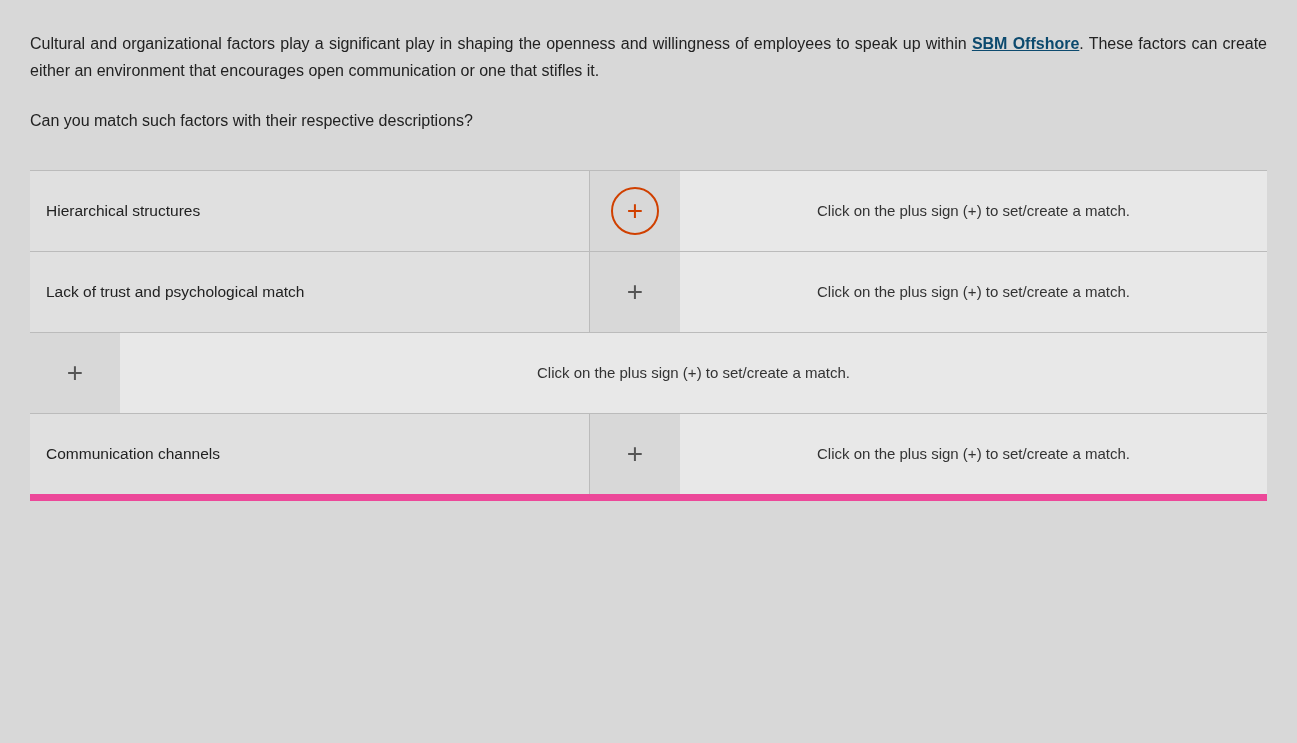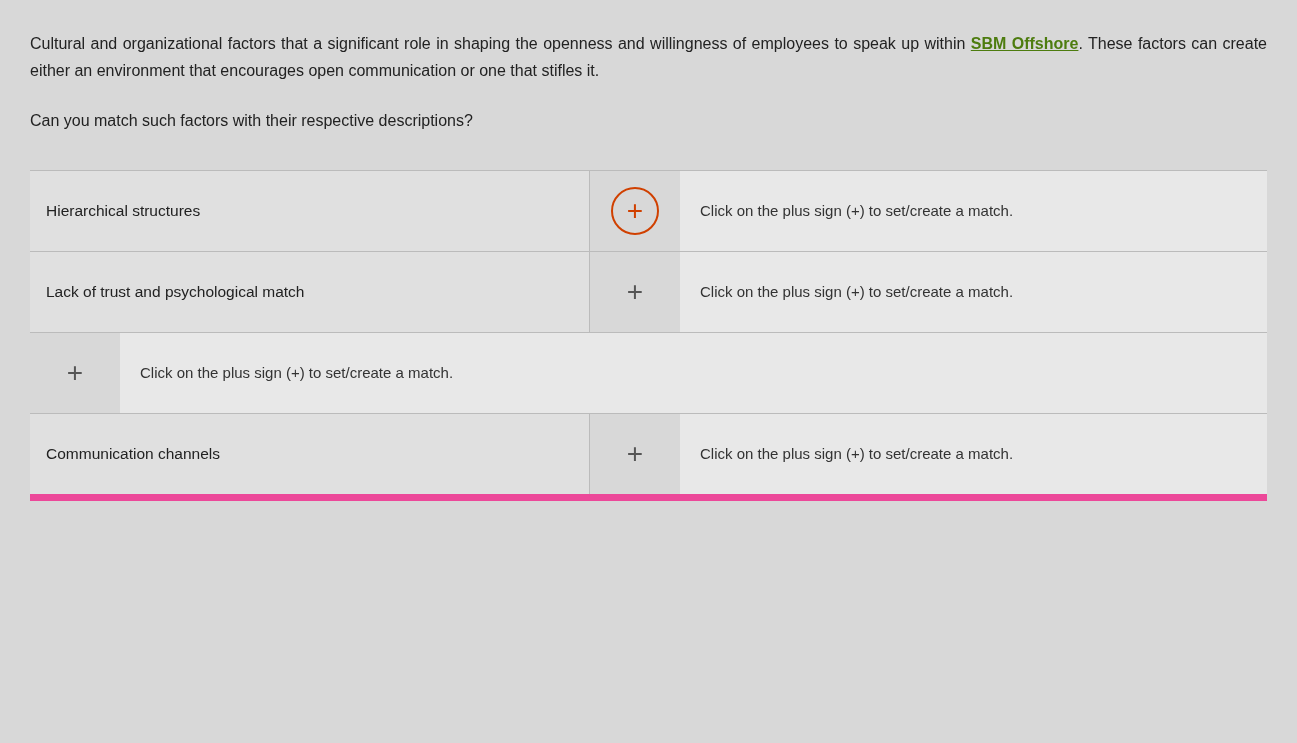--- a/index.html
+++ b/index.html
@@ -19,21 +19,21 @@
 
     .intro-text {
       font-size: 16px;
       line-height: 1.7;
       text-align: justify;
       margin-bottom: 28px;
       color: #222;
     }
 
     .sbm-highlight {
-      color: #4d7c0f;
+      color: #0c4a6e;
       font-weight: bold;
       text-decoration: underline;
     }
 
     .question-text {
       font-size: 16px;
       margin-bottom: 40px;
       color: #222;
     }
 
@@ -87,35 +87,36 @@
     }
 
     .plus-plain {
       font-size: 28px;
       color: #555;
       cursor: pointer;
     }
 
     .description-cell {
       flex: 1;
-      padding: 18px 20px;
+      padding: 18px 36px;
       font-size: 15px;
       color: #333;
       min-height: 80px;
       display: flex;
       align-items: center;
       background-color: #e8e8e8;
       line-height: 1.5;
+      justify-content: center;
     }
   </style>
 </head>
 <body>
 
 <div class="intro-text">
-  <span>Cultural and organizational factors that a significant role in shaping the openness and willingness of employees to speak up within </span><span class="sbm-highlight">SBM Offshore</span><span>. These factors can create either an environment that encourages open communication or one that stifles it.</span>
+  <span>Cultural and organizational factors play a significant play in shaping the openness and willingness of employees to speak up within </span><span class="sbm-highlight">SBM Offshore</span><span>. These factors can create either an environment that encourages open communication or one that stifles it.</span>
 </div>
 
 <div class="question-text">Can you match such factors with their respective descriptions?</div>
 
 <div>
 
   <div class="match-row">
     <div class="factor-cell">
       <span>Hierarchical structures</span>
     </div>

